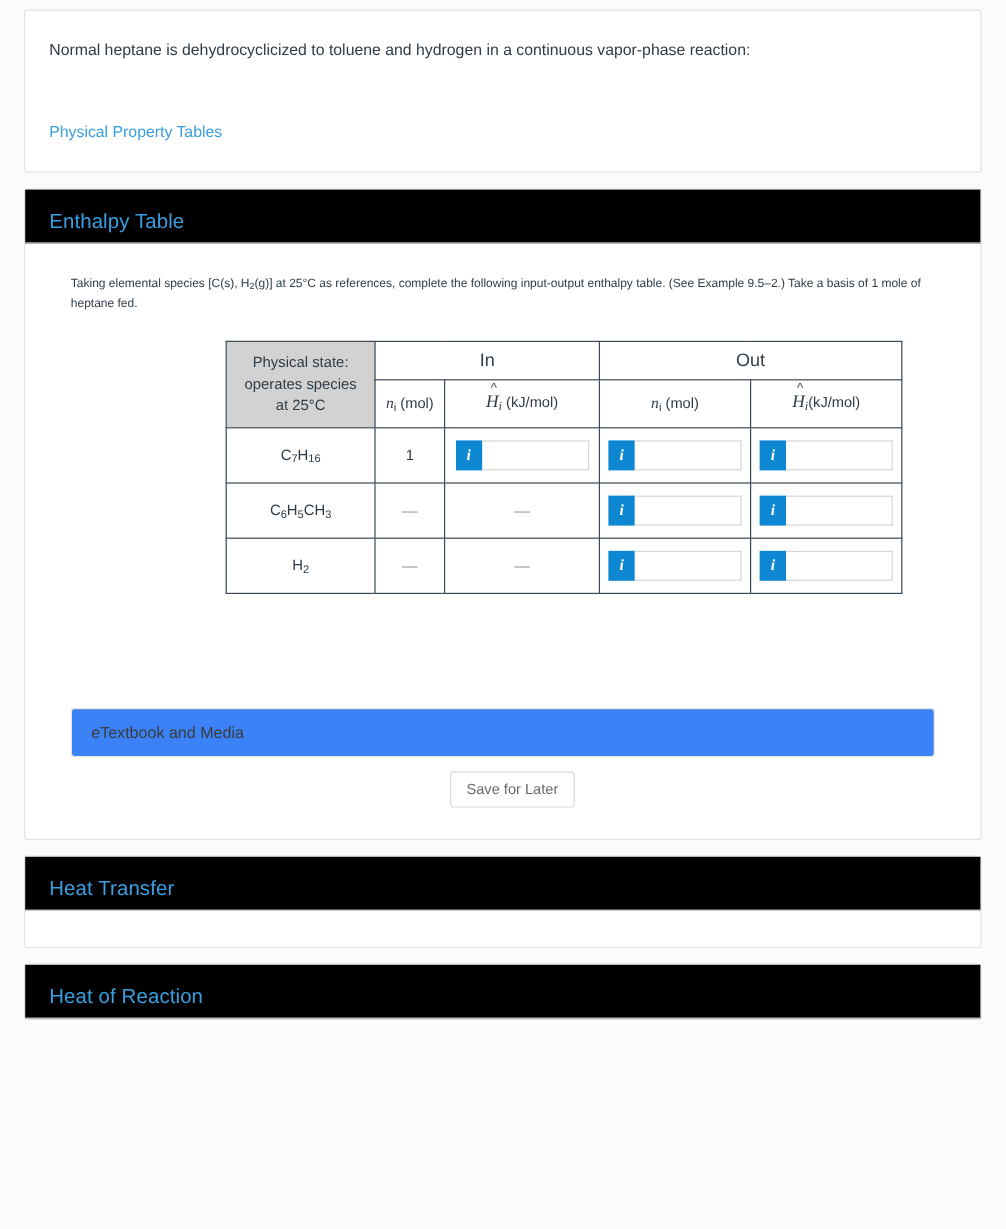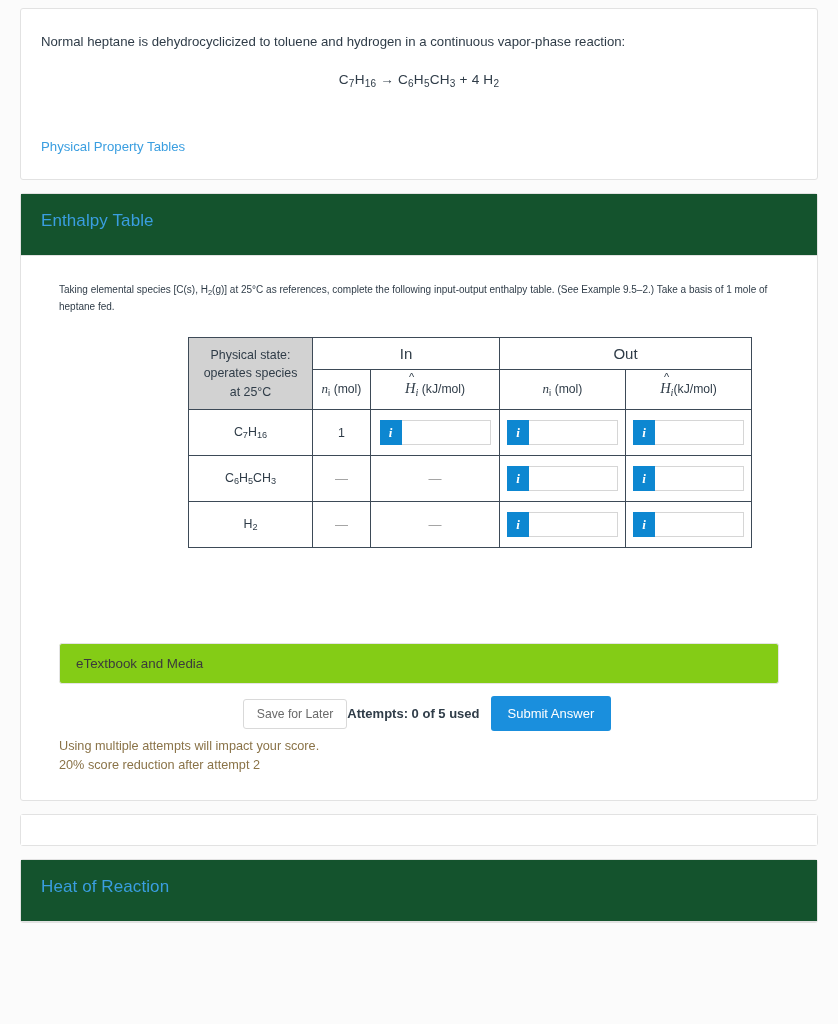--- a/index.html
+++ b/index.html
@@ -21,23 +21,23 @@
   
   .card {
     background: #ffffff;
     border: 1px solid #e2e2e2;
     border-radius: 3px;
     margin-bottom: 13px;
   }
   .card-body { padding: 22px 20px 24px 20px; }
 
   .card-header {
-    background: #14532d;
+    background: #000000;
     border-bottom: 1px solid #e2e2e2;
-    padding: 17px 20px 24px 20px;
+    padding: 17px 20px 7px 20px;
   }
   .card-header-title {
     color: #3a9ee0;
     font-size: 17px;
     font-weight: 400;
     letter-spacing: .1px;
   }
   .card-empty-body { height: 30px; background:#ffffff; }
 
   
@@ -161,21 +161,21 @@
     font-size: 12px;
     padding: 0 4px;
     font-family: "Liberation Sans", sans-serif;
     color: #2f3c48;
     min-width: 0;
   }
 
   
   .etext {
     margin: 95px 16px 0 16px;
-    background: #84cc16;
+    background: #3b82f6;
     border: 1px solid #e4e4e4;
     border-radius: 3px;
     padding: 12px 16px;
     font-size: 13.4px;
     color: #3b3b3b;
     cursor: pointer;
   }
   .ctrl-row {
     margin: 12px 16px 0 16px;
     display: flex;
@@ -220,27 +220,20 @@
 </head>
 <body>
 
 <div class="page">
 
   <div class="card">
     <div class="card-body">
 
       <p class="para">Normal heptane is dehydrocyclicized to toluene and hydrogen in a continuous vapor-phase reaction:</p>
 
-      <div class="equation">
-        <span>C<sub>7</sub>H<sub>16</sub></span>
-        <span>→</span>
-        <span>C<sub>6</sub>H<sub>5</sub>CH<sub>3</sub></span>
-        <span>+</span>
-        <span>4 H<sub>2</sub></span>
-      </div>
 
 
       <a class="link">Physical Property Tables</a>
     </div>
   </div>
 
   <div class="card">
 
     <div class="card-header">
       <span class="card-header-title">Enthalpy Table</span>
@@ -348,35 +341,30 @@
             </tr>
 
           </tbody>
         </table>
       </div>
 
       <div class="etext">eTextbook and Media</div>
 
       <div class="ctrl-row">
         <button class="save-btn">Save for Later</button>
-        <div class="right-grp">
-          <span class="attempts">Attempts: 0 of 5 used</span>
-          <button class="submit-btn">Submit Answer</button>
-        </div>
       </div>
 
-      <div class="warn">
-        <div>Using multiple attempts will impact your score.</div>
-        <div>20% score reduction after attempt 2</div>
-      </div>
 
     </div>
   </div>
 
   <div class="card">
+    <div class="card-header">
+      <span class="card-header-title">Heat Transfer</span>
+    </div>
     <div class="card-empty-body"></div>
   </div>
 
   <div class="card">
     <div class="card-header">
       <span class="card-header-title">Heat of Reaction</span>
     </div>
 
   </div>
 

